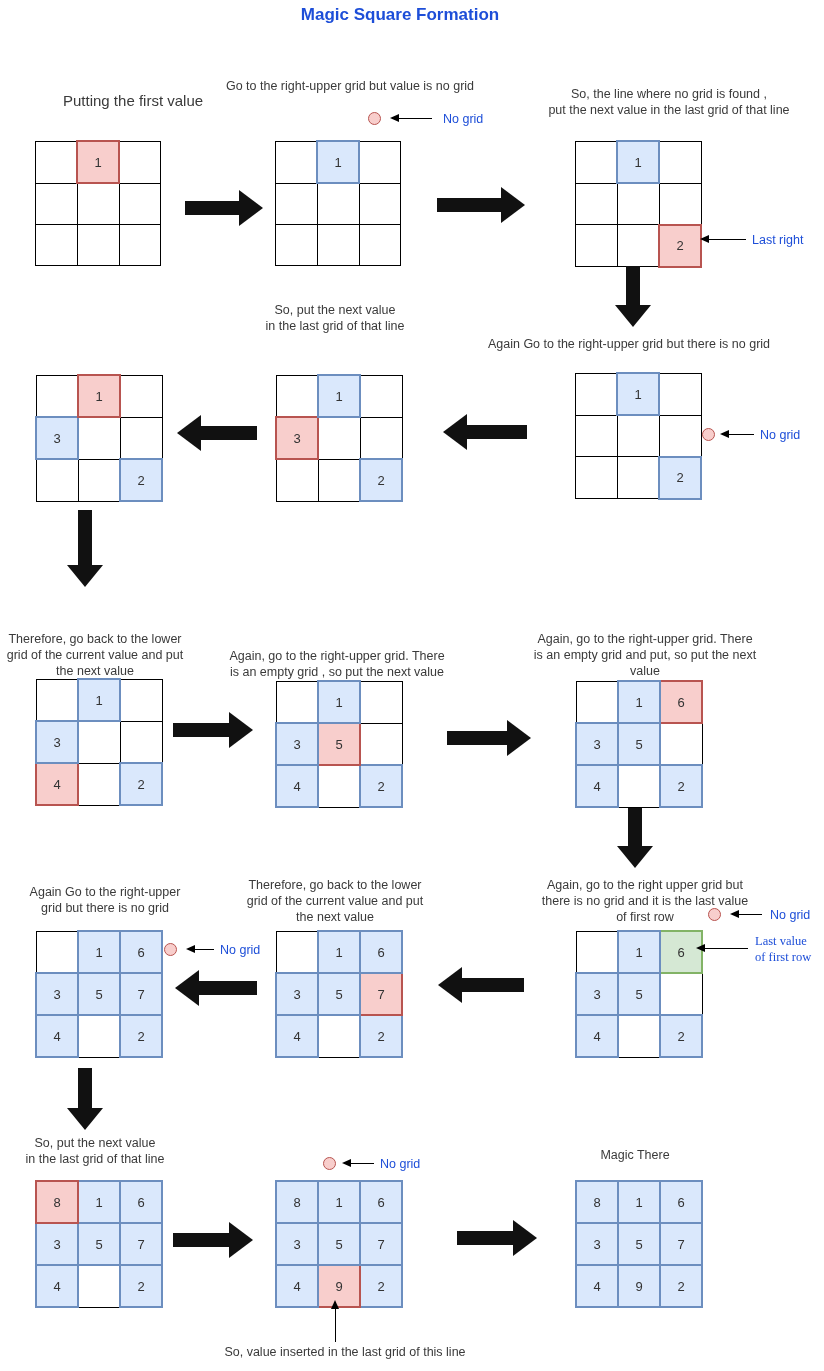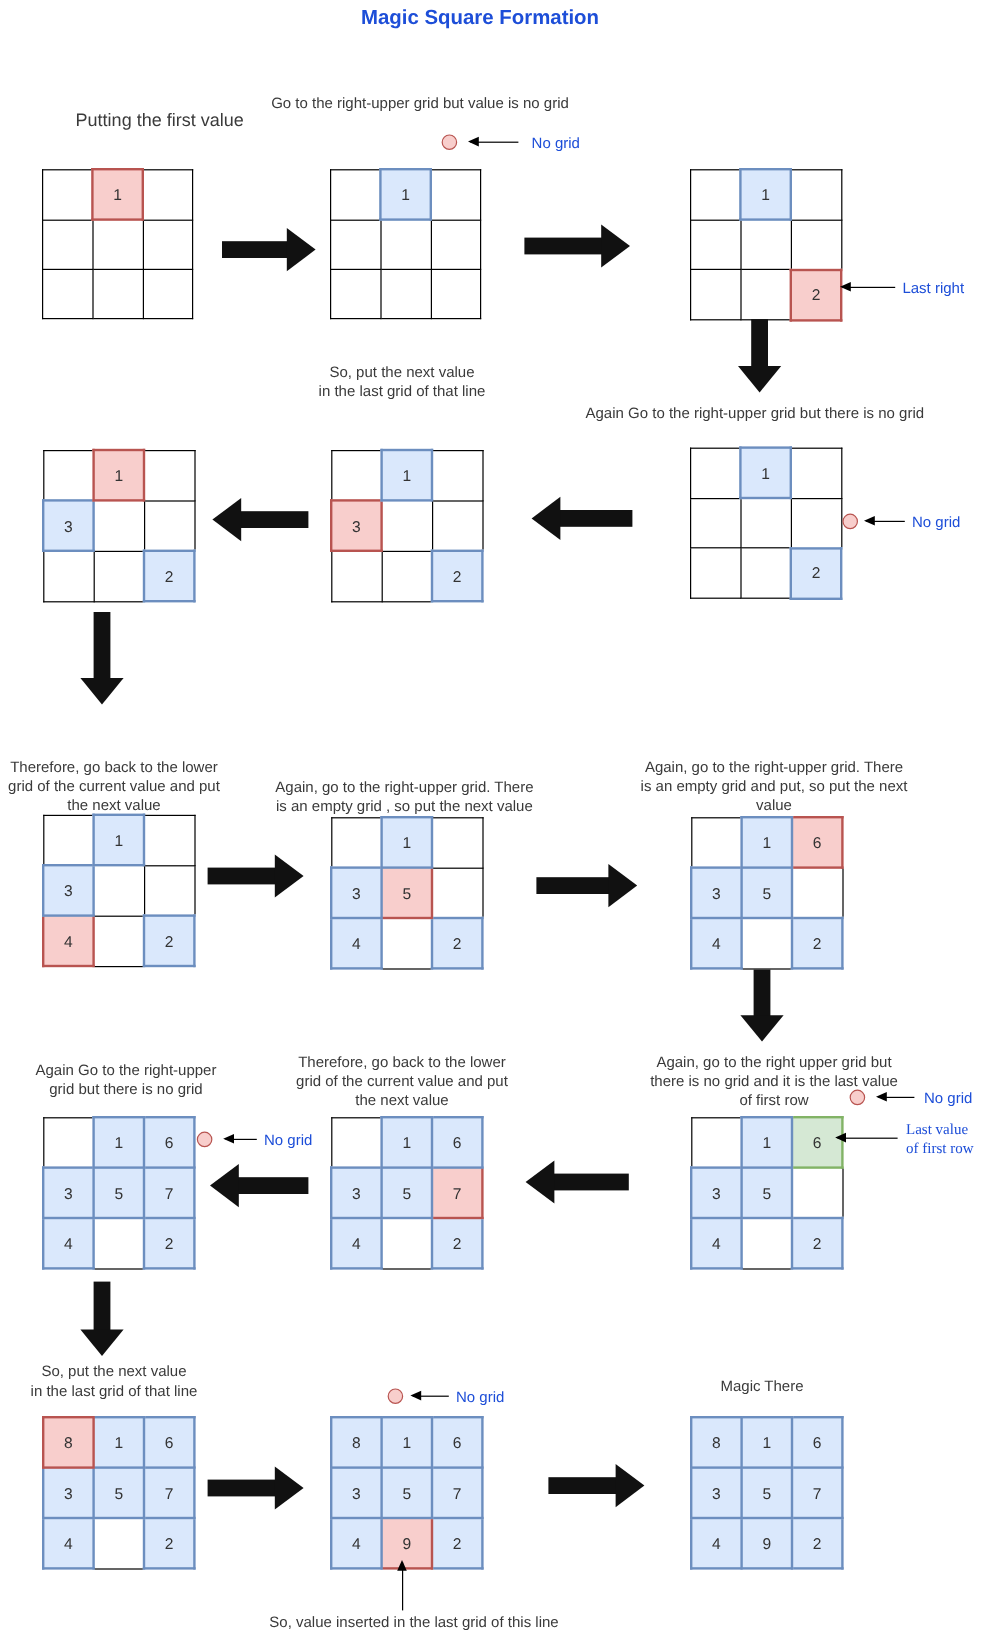--- a/index.html
+++ b/index.html
@@ -51,20 +51,22 @@
 </style>
 </head>
 <body>
 
 <div id="canvas">
 
   <div class="title">Magic Square Formation</div>
 
   <div class="cap big" style="left:30px;top:93px;margin-left:33px;">Putting the first value</div>
   <div class="cap" style="left:225px;top:78px;width:250px;">Go to the right-upper grid but value is no grid</div>
+  <div class="cap" style="left:534px;top:86px;width:270px;">So, the line where no grid is found ,
+put the next value in the last grid of that  line</div>
   <div class="cap" style="left:479px;top:336px;width:300px;">Again Go to the right-upper grid but there is no grid</div>
   <div class="cap" style="left:225px;top:302px;width:220px;">So, put the next value
 in the last grid of that  line</div>
   <div class="cap" style="left:-5px;top:631px;width:200px;">Therefore, go back to the lower
 grid of the current value and put
 the next value</div>
   <div class="cap" style="left:212px;top:648px;width:250px;">Again, go to the right-upper grid. There
 is an empty grid , so put the next value</div>
   <div class="cap" style="left:510px;top:631px;width:270px;">Again, go to the right-upper grid. There
 is an empty grid and put, so put the next

